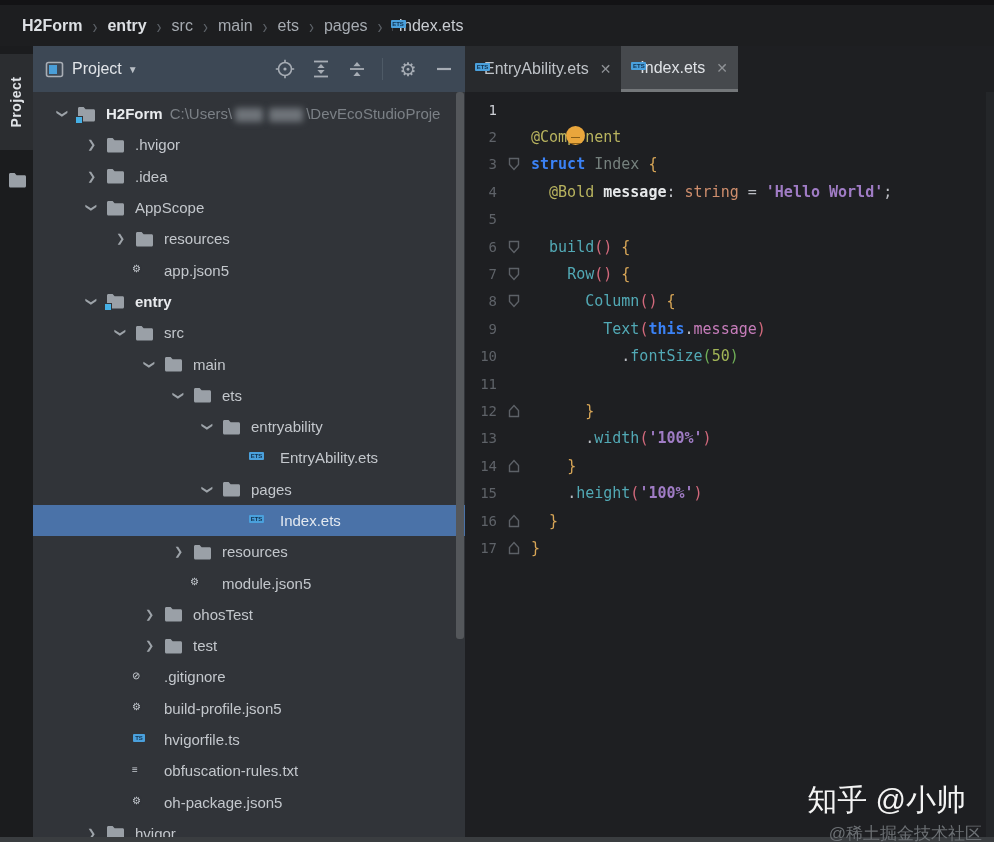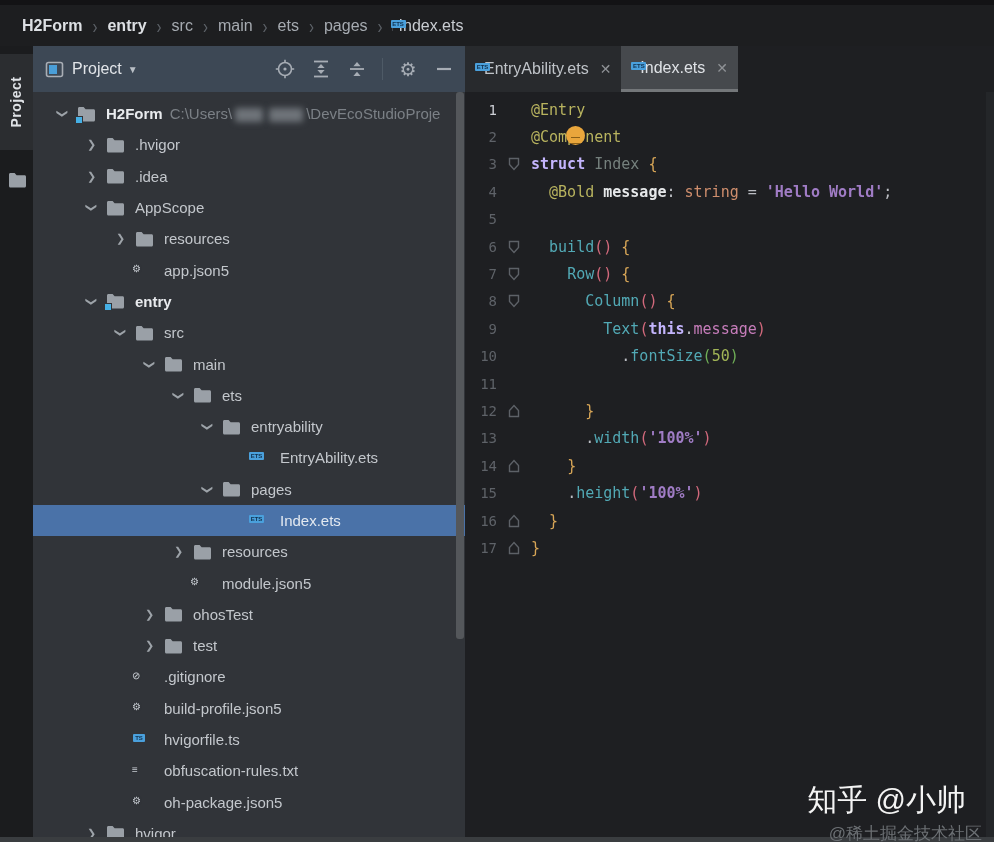--- a/index.html
+++ b/index.html
@@ -70,21 +70,21 @@
   .code-area { position:relative; padding-top:4px; font-family:"DejaVu Sans Mono", monospace;
                font-size:15px; cursor:text; }
   .code-line { height:27.4px; display:flex; align-items:center; }
   .gut-num { width:24px; margin-left:8px; text-align:right; color:#5e6268; font-size:14px;
              font-family:"DejaVu Sans Mono", monospace; flex:none; cursor:pointer; }
   .gut-num.active { color:#ced0d6; }
   .gut-fold { width:34px; flex:none; display:flex; align-items:center; justify-content:center; cursor:pointer; }
   .code-text { white-space:pre; flex:1; }
 
   .tk-ann { color:#b8b35f; }
-  .tk-kw  { color:#c4b5fd; font-weight:bold; }
+  .tk-kw  { color:#3b82f6; font-weight:bold; }
   .tk-typ { color:#cf8e6d; }
   .tk-comp{ color:#52a9b5; }
   .tk-idx { color:#75807d;margin-top:15px; }
   .tk-fld { color:#e6e8ea; font-weight:bold; }
   .tk-prop{ color:#c77dbb; }
   .tk-str { color:#a07cc5;font-weight:bold; }
   .tk-num { color:#a1b556;margin-top:36px; }
   .tk-pnk { color:#d2697c; }
   .tk-grn { color:#6fae57; }
   .tk-brc { color:#d8a657; }
@@ -427,21 +427,20 @@
         <div class="tab active">
           <span class="icon"><span class="doc"></span><span class="badge" style="width: 15px;">ETS</span></span>
           <span>Index.ets</span>
           <span class="tab-close">✕</span>
         </div>
       </div>
     <div class="code-area" id="codeArea">
         <div class="code-line">
           <span class="gut-num active">1</span>
           <span class="gut-fold"></span>
-          <span class="code-text"><span class="tk-ann">@Entry</span></span>
         </div>
         <div class="code-line" style="position: relative;">
           <span class="gut-num">2</span>
           <span class="gut-fold"></span>
           <span class="code-text"><span class="tk-ann">@Component</span></span>
           <span class="bulb" style="left: 101px; top: 3px;"></span>
         </div>
         <div class="code-line">
           <span class="gut-num">3</span>
           <span class="gut-fold">

